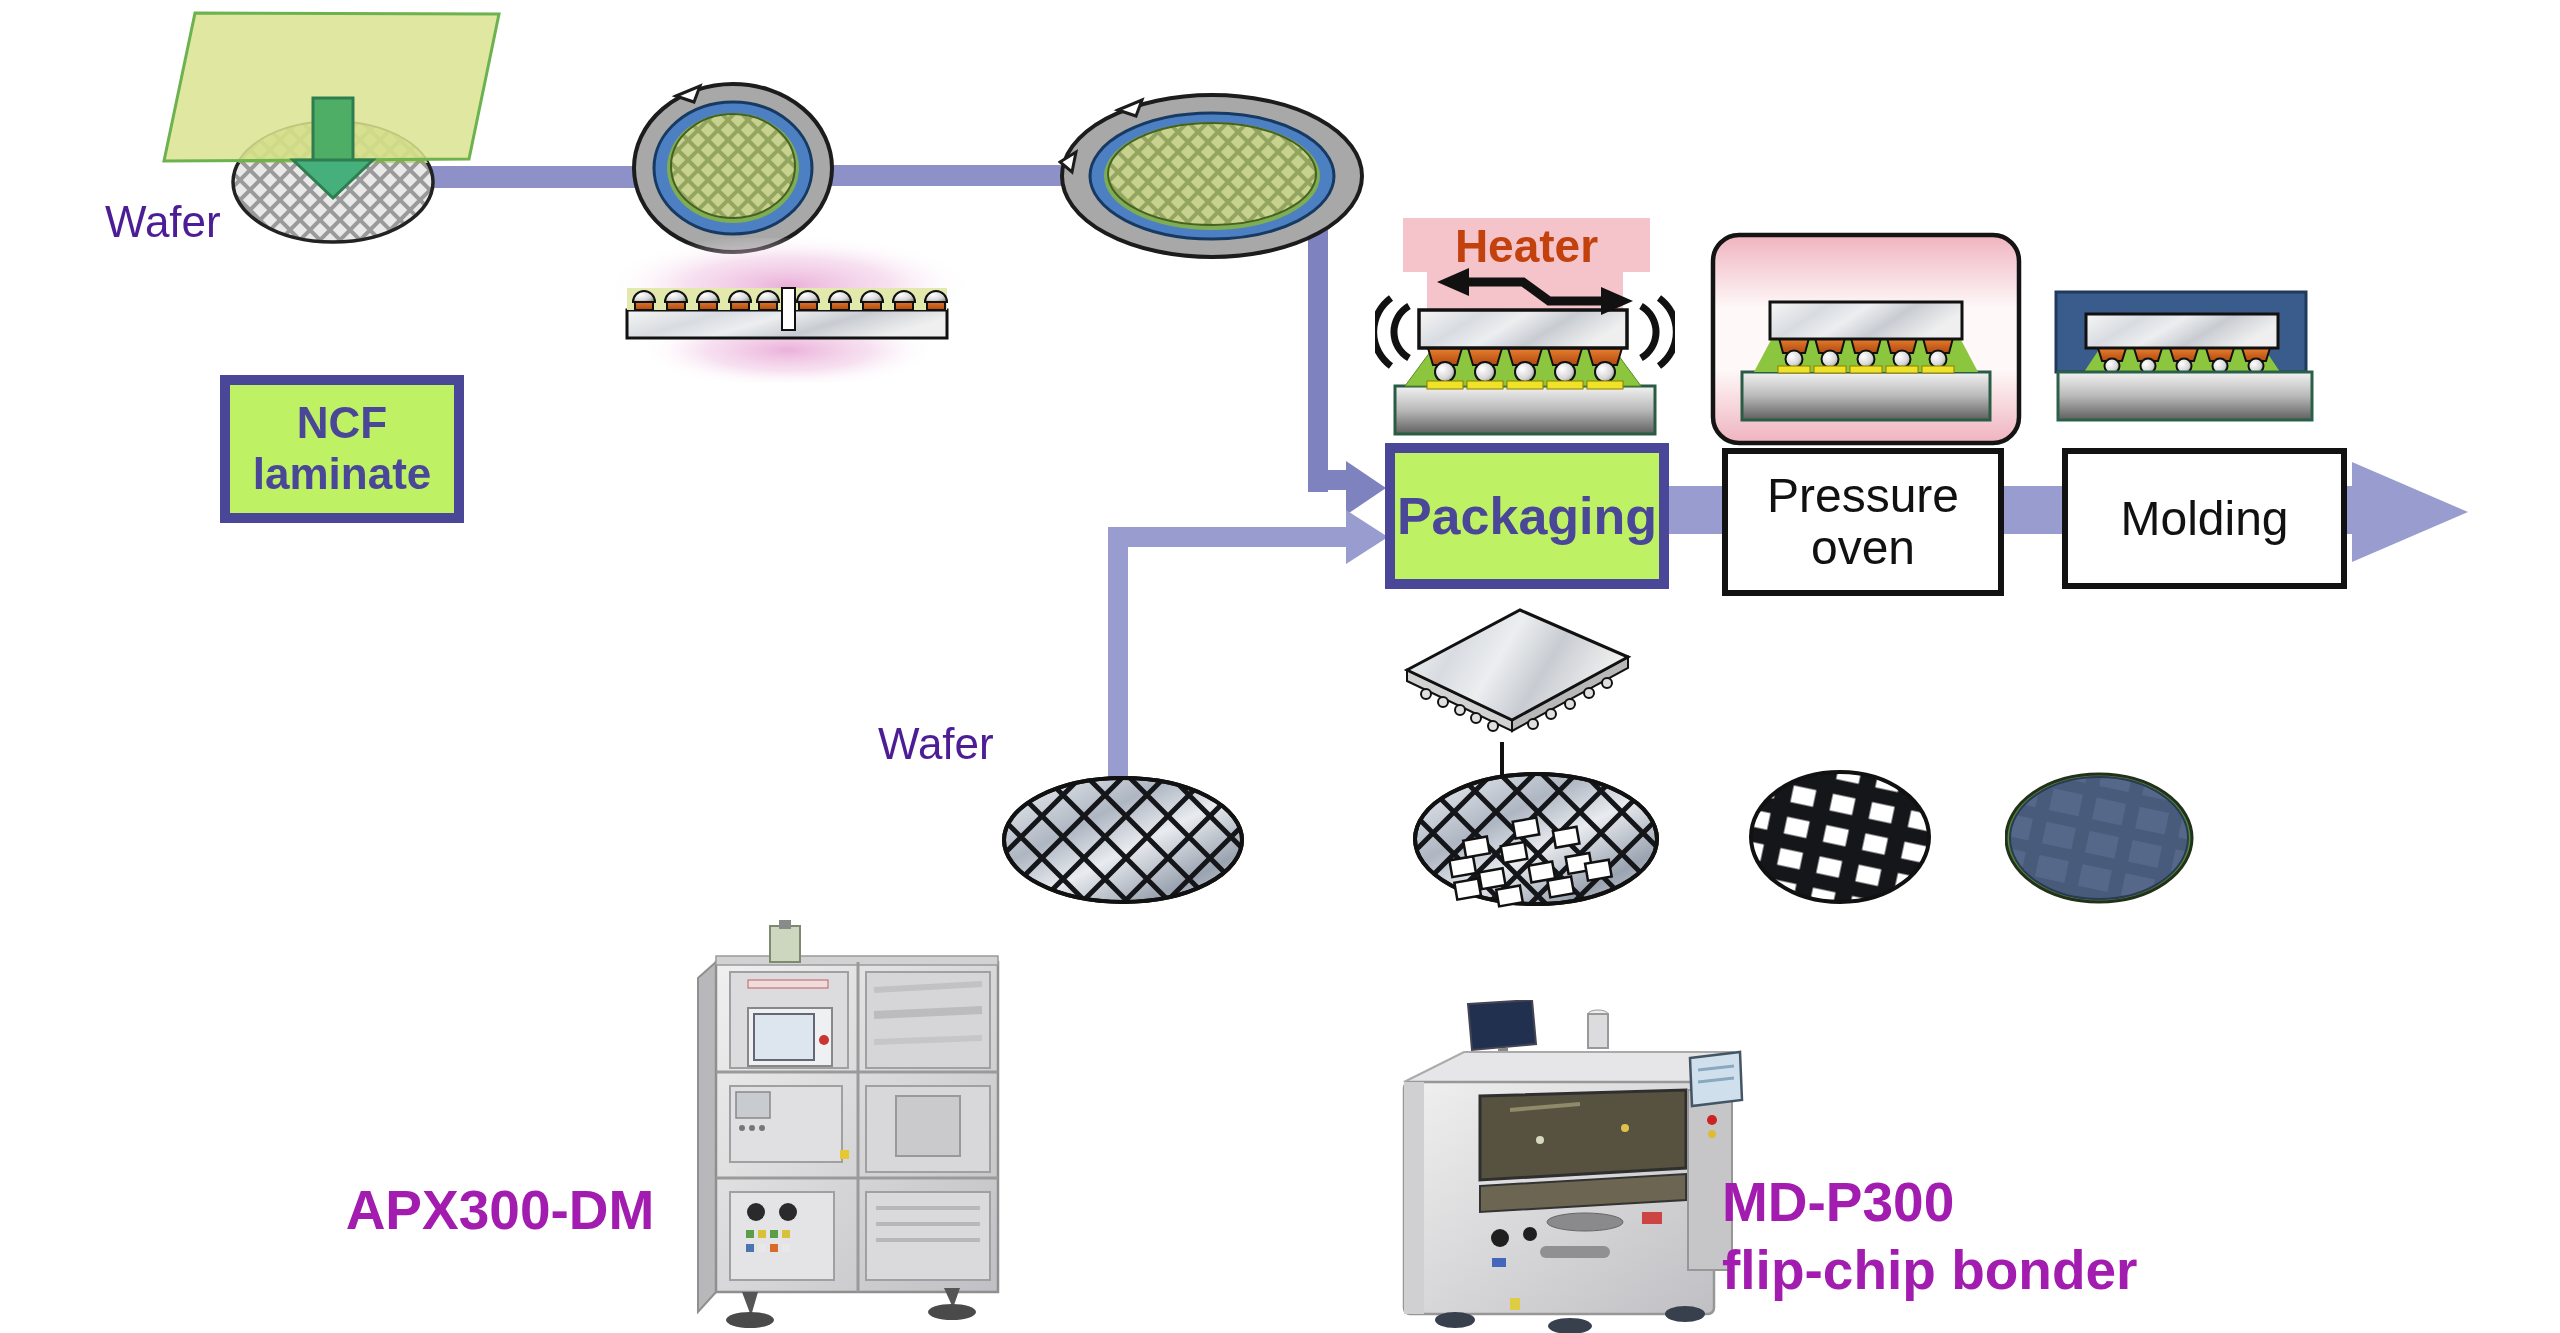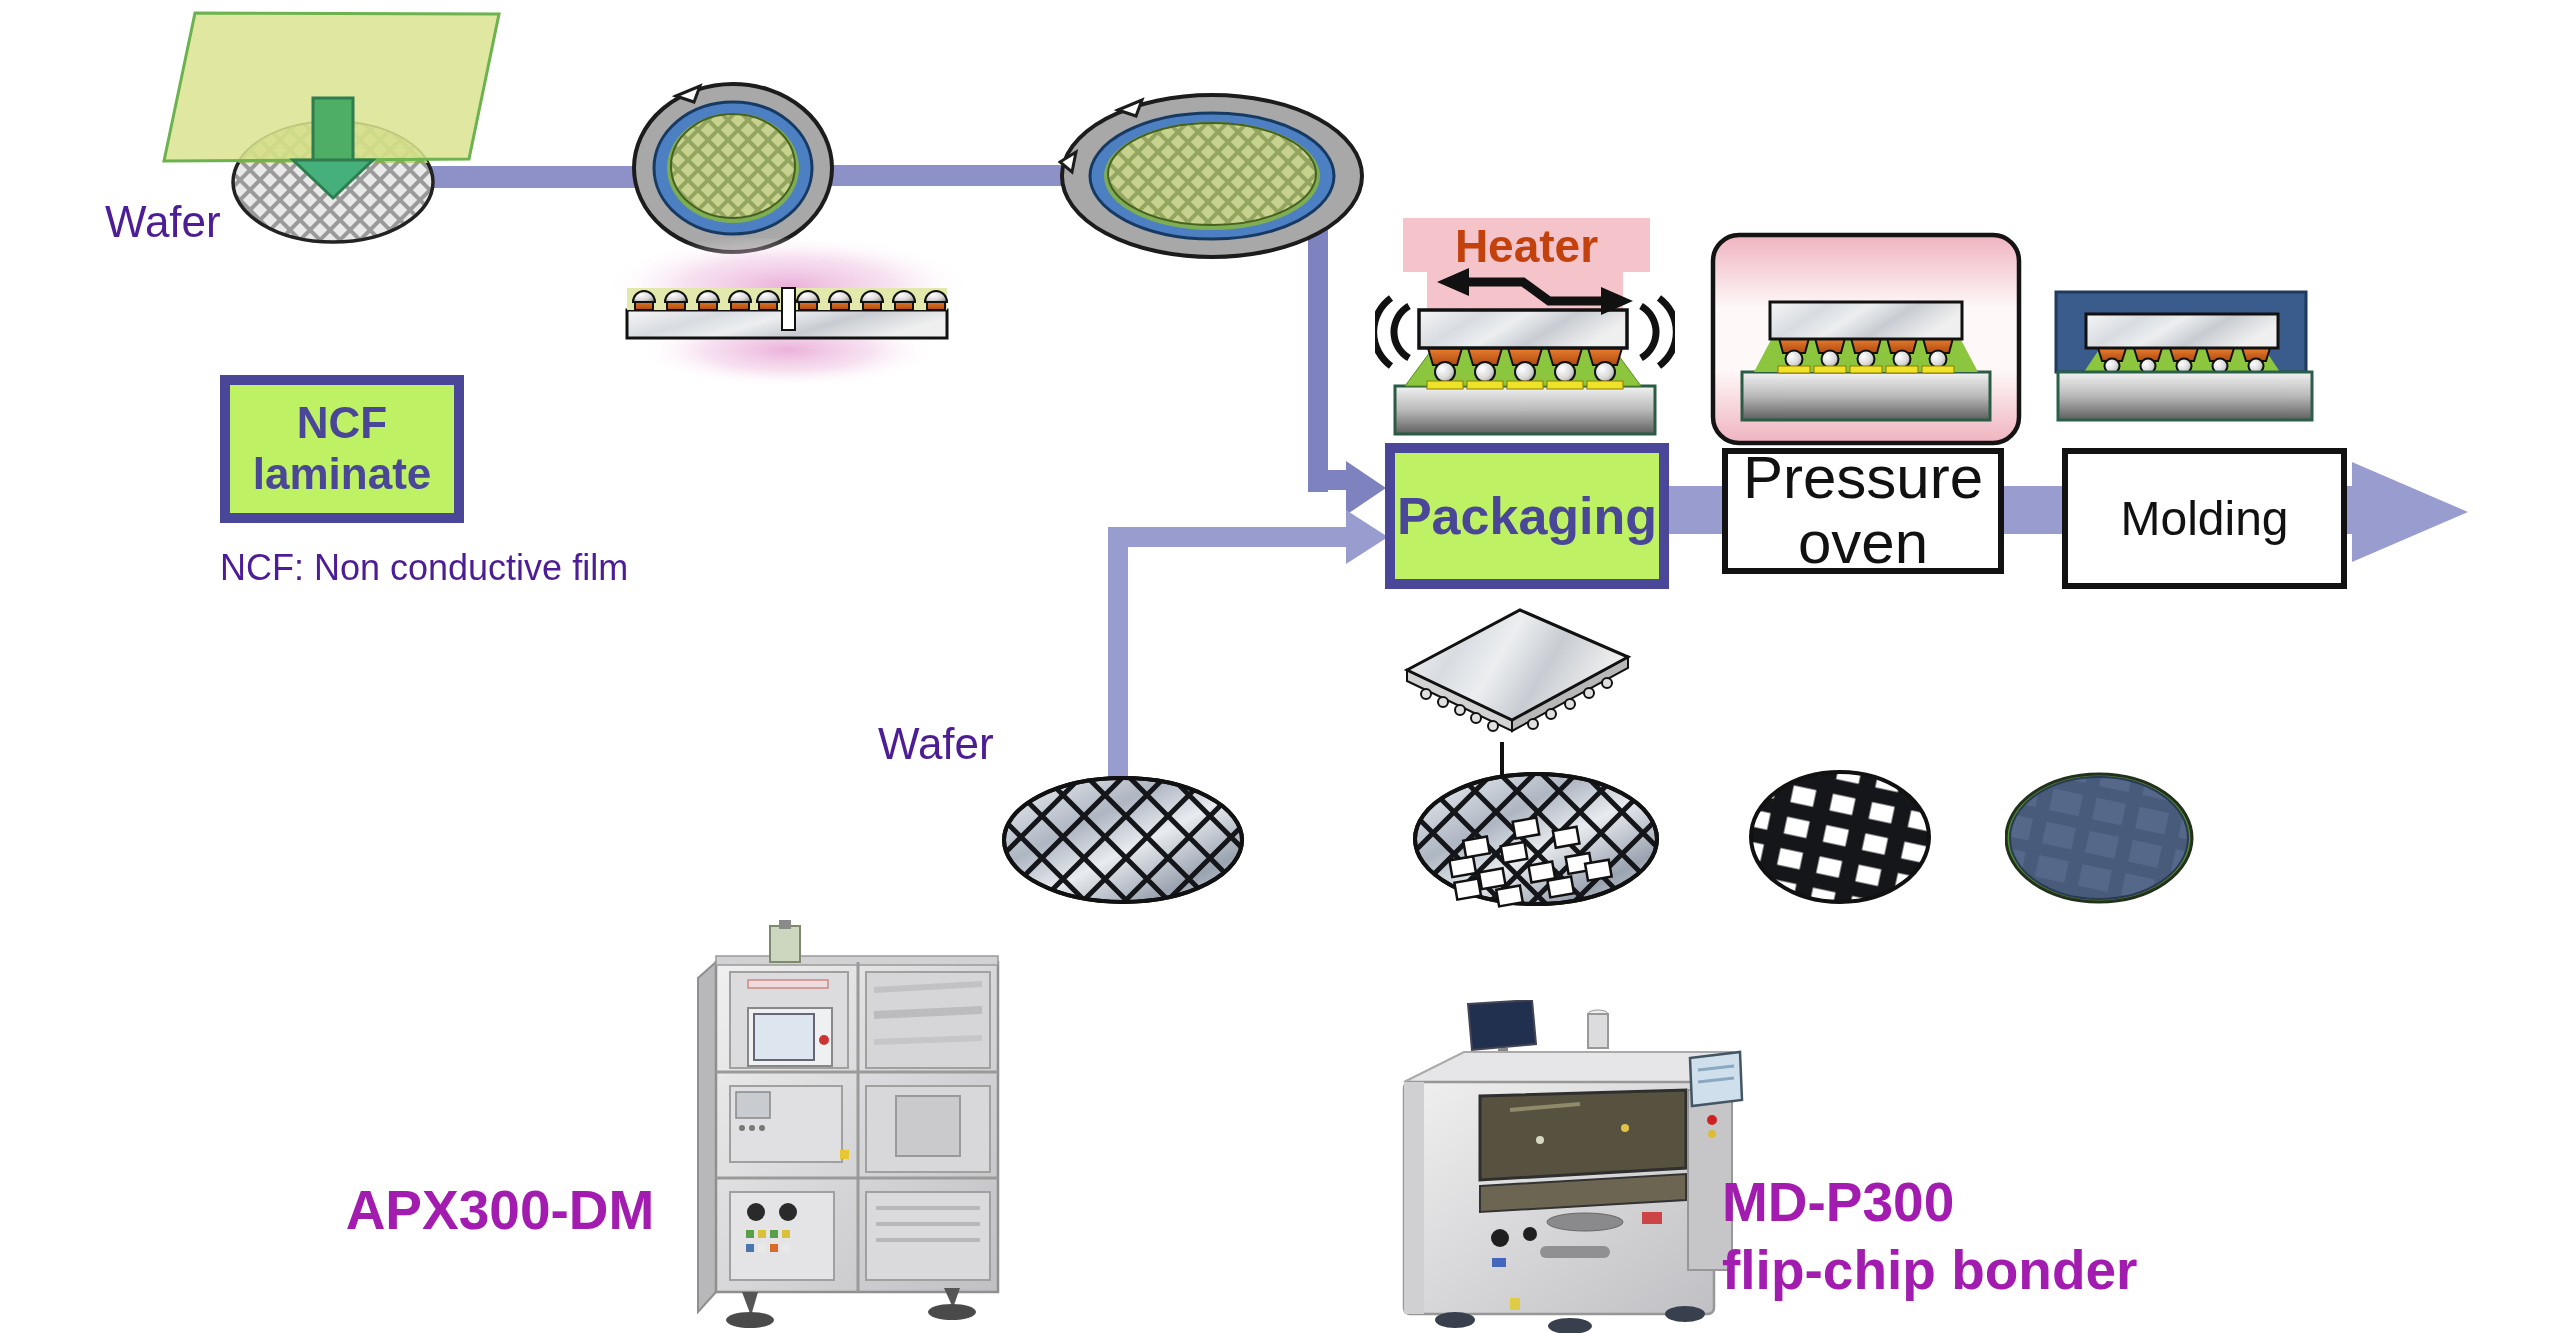--- a/index.html
+++ b/index.html
@@ -296,29 +296,28 @@
     <rect x="8" y="84" width="254" height="48" fill="url(#stageGrad)" stroke="#2a6049" stroke-width="3"></rect>
   </svg>
 
   <div class="abs procbox" style="left:220px;top:375px;width:244px;height:148px;font-size:44px;line-height:1.15;">
     <span>NCF
 laminate</span>
   </div>
   <div class="abs procbox" style="left:1385px;top:443px;width:284px;height:146px;font-size:52px;">
     <span>Packaging</span>
   </div>
-  <div class="abs procbox plain" style="left:1722px;top:448px;width:282px;height:126px;font-size:60px;line-height:1.08;">
+  <div class="abs procbox plain" style="left:1722px;top:448px;width:282px;height:148px;font-size:48px;line-height:1.08;">
     <span>Pressure
 oven</span>
   </div>
   <div class="abs procbox plain" style="left:2048px;top:448px;width:285px;height:141px;font-size:48px;margin-left:14px;">
     <span>Molding</span>
   </div>
 
-  <div class="abs lbl" style="left:220px;top:548px;font-size:36px;">NCF: Non conductive film</div>
 
   <div class="abs lbl" style="left:878px;top:720px;">Wafer</div>
 
   <svg style="left:1000px;top:774px;" width="246" height="132" viewBox="0 0 246 132">
     <ellipse cx="123" cy="66" rx="119" ry="62" fill="url(#silverGrad)" stroke="#111" stroke-width="4"></ellipse>
     <ellipse cx="123" cy="66" rx="119" ry="62" fill="url(#blackGrid)" stroke="#111" stroke-width="4"></ellipse>
   </svg>
 
   <svg style="left:1395px;top:600px;" width="245" height="215" viewBox="0 0 245 215">
     <polygon points="12,70 117,120 117,131 12,81" fill="#d2d2d2" stroke="#111" stroke-width="2"></polygon>

